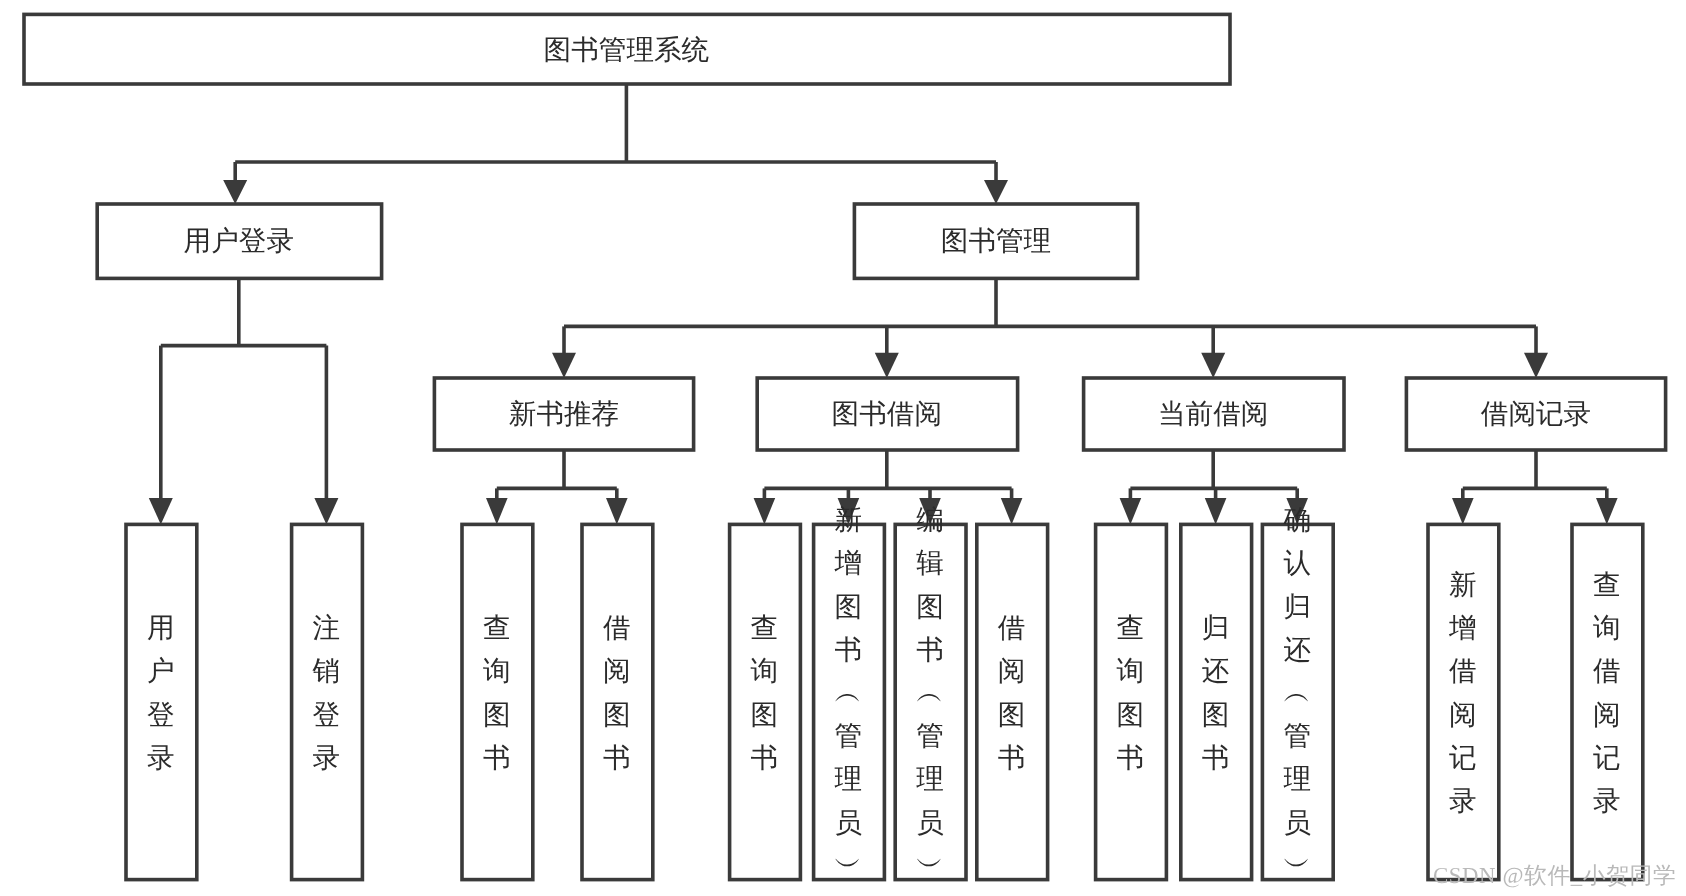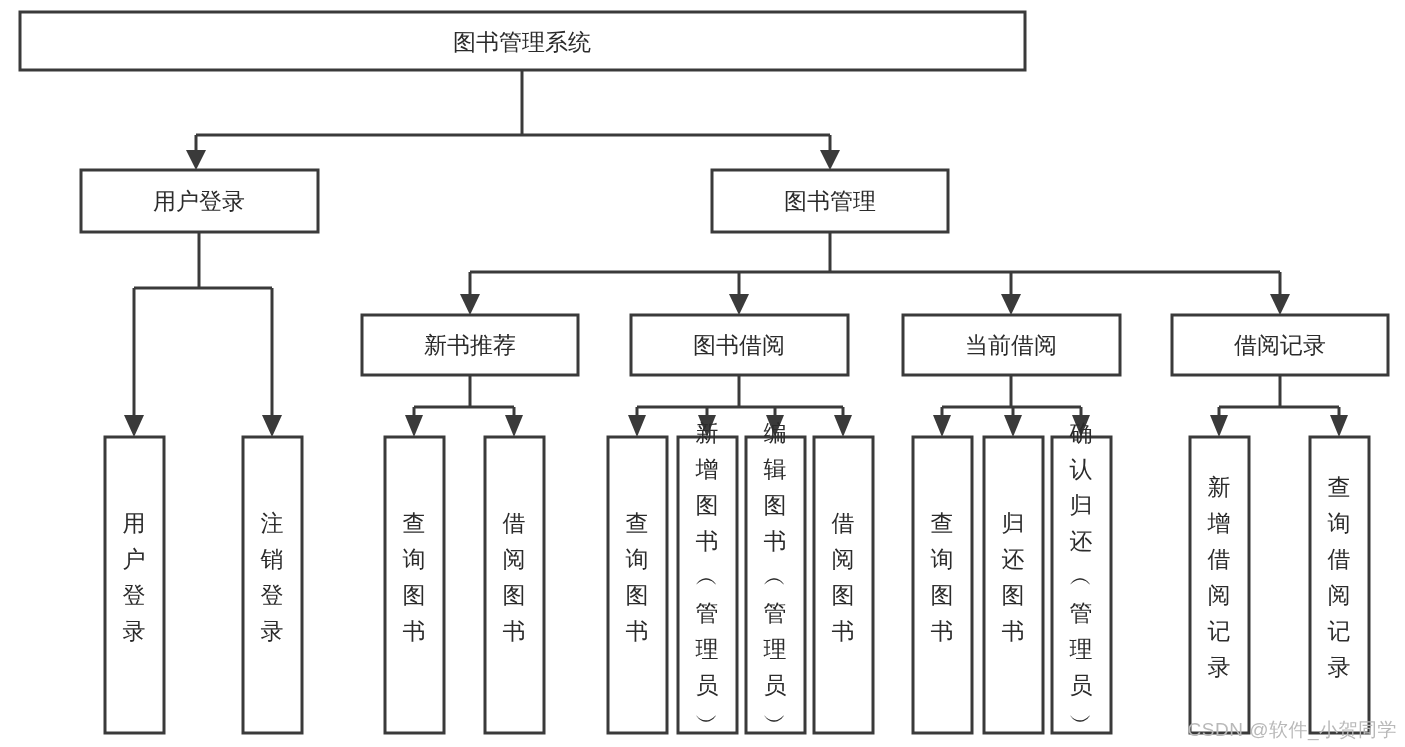--- a/index.html
+++ b/index.html
@@ -25,21 +25,21 @@
     font-size:23px;
     text-anchor:middle;
   }
   .link{
     stroke:#3a3a3a;stroke-width:3;fill:none;
   }
   .arrowhead{fill:#3a3a3a;stroke:none;}
   .watermark{
     position:absolute;
     right:8px;bottom:4px;
-    font-family:Liberation Sans, sans-serif;
+    font-family:Liberation Serif, serif;
     font-size:19px;
     color:#b9b9b9;
     letter-spacing:0.5px;
     white-space:nowrap;
     user-select:none;
   }
 </style>
 </head>
 <body>
 

